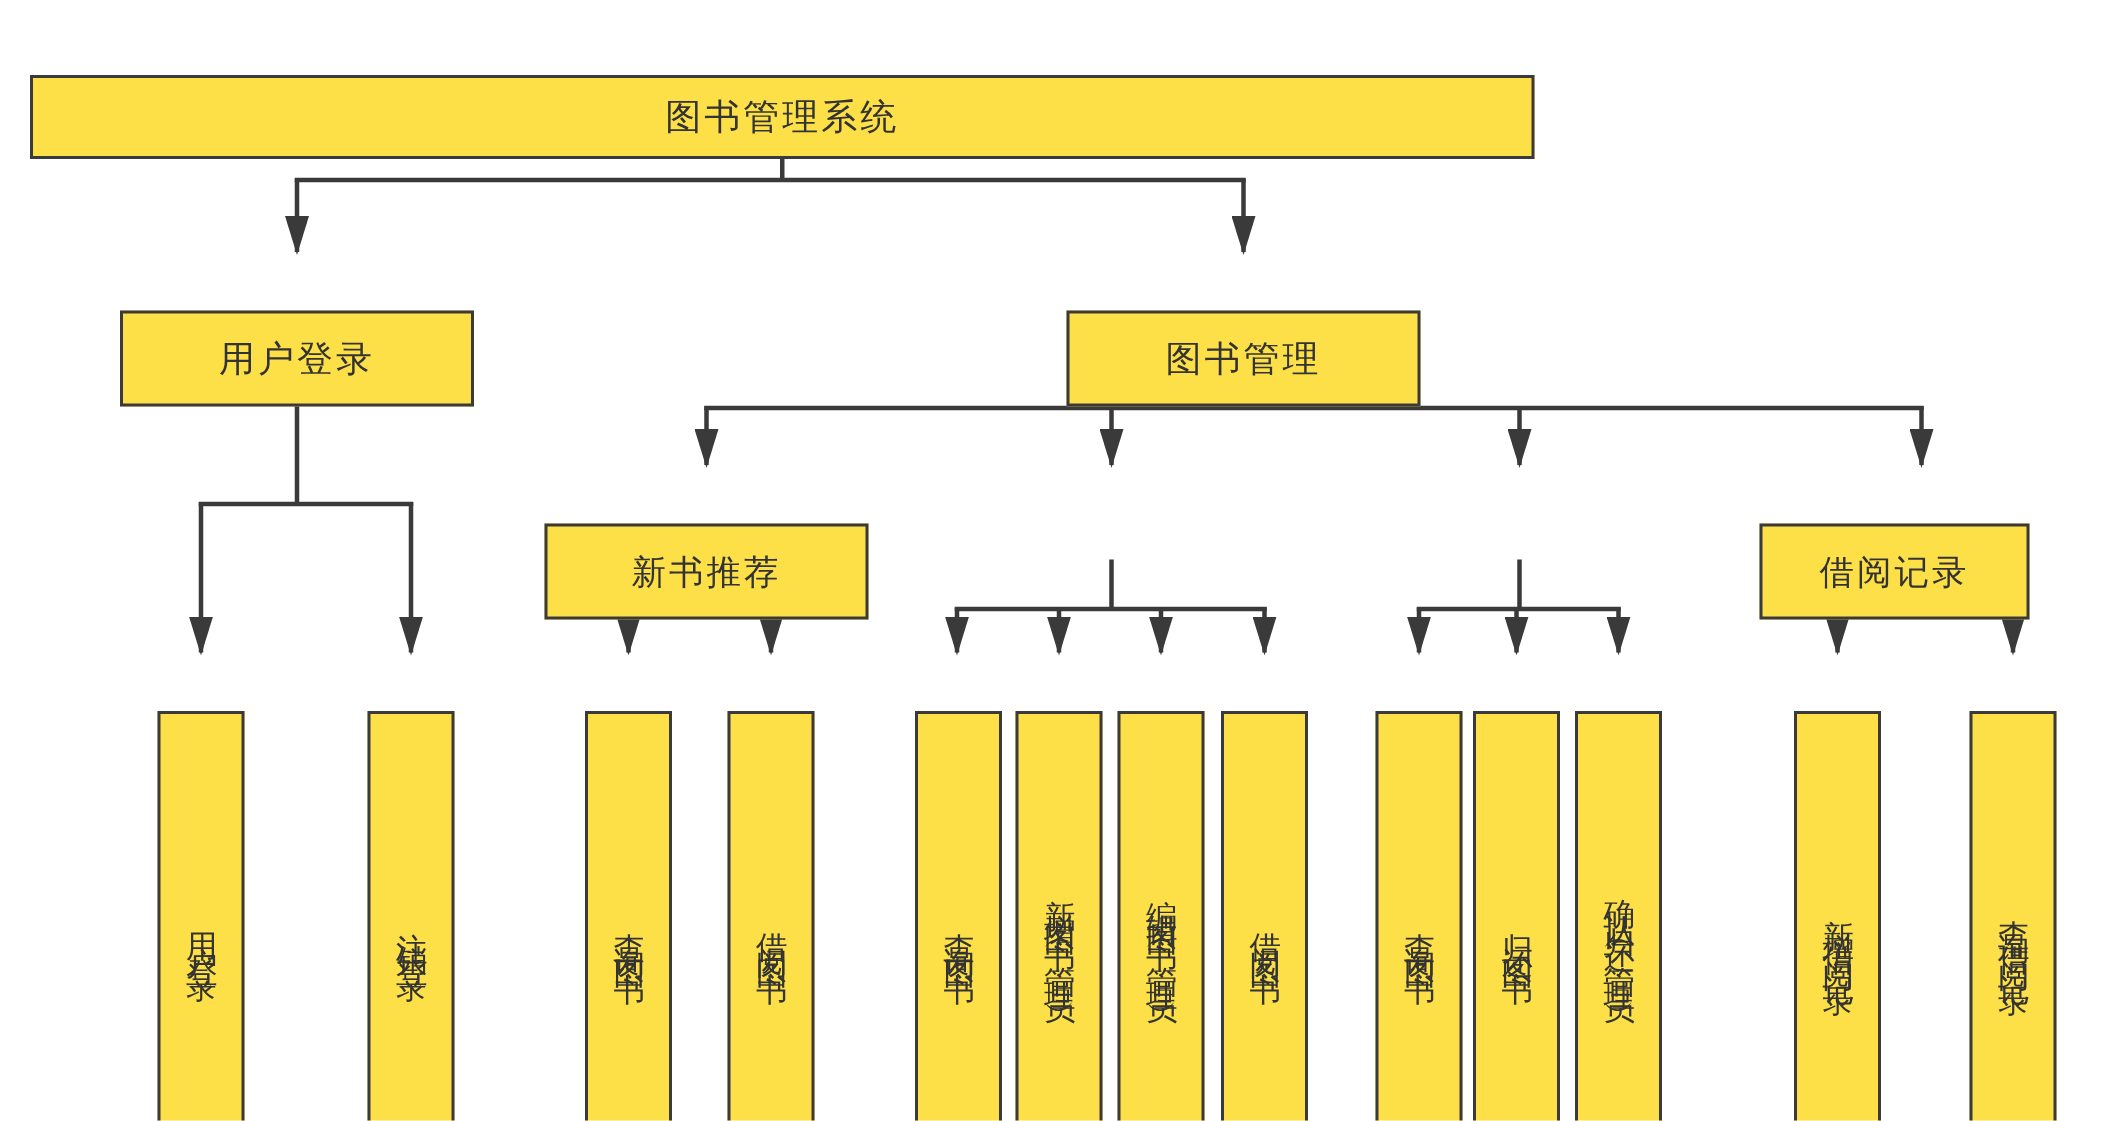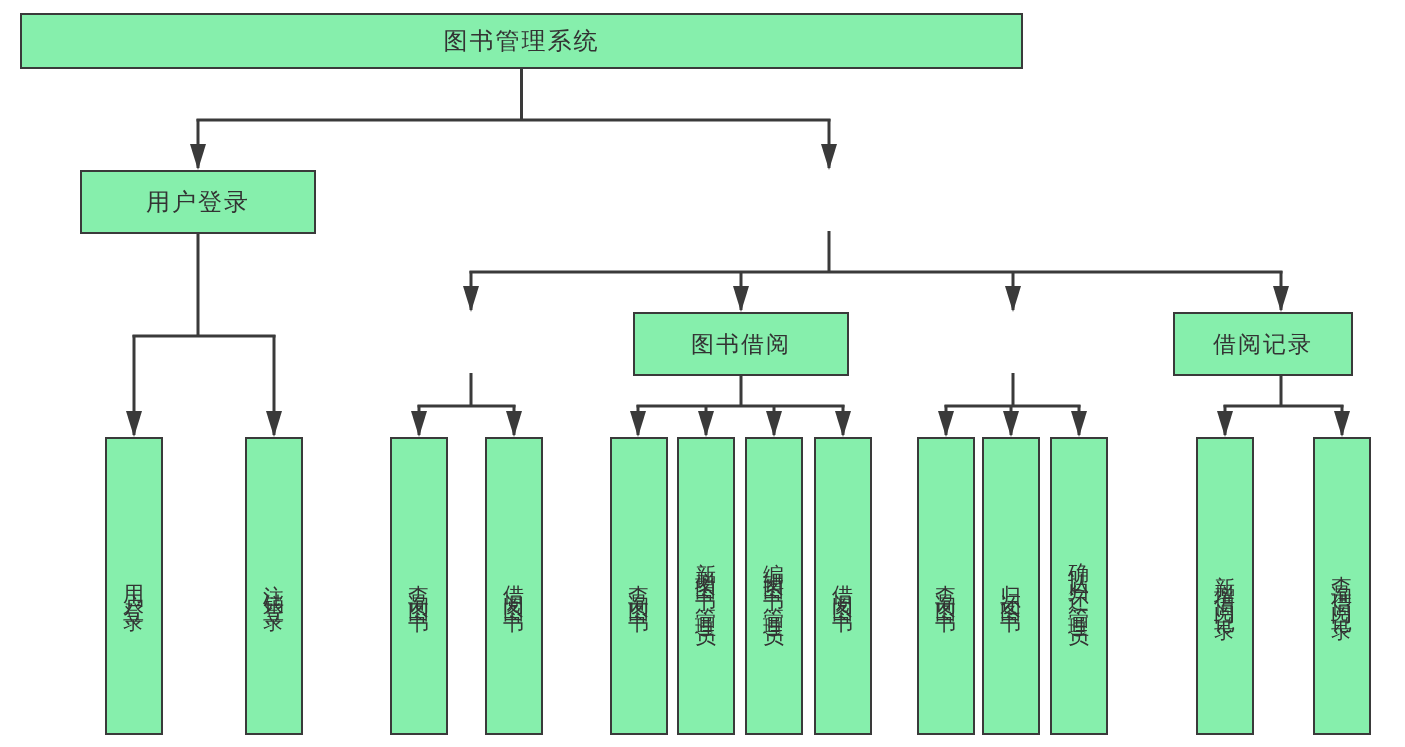--- a/index.html
+++ b/index.html
@@ -31,27 +31,28 @@
     stroke-width: 3;
     fill: none;
   }
   svg.connectors marker path {
     fill: #3a3a3a;
     stroke: none;
   }
   .hnode, .vnode {
     position: absolute;
     box-sizing: border-box;
-    background: #86efac;
+    background: #fde047;
     border: 2.5px solid #3a3a3a;
     display: flex;
     align-items: center;
     justify-content: center;
     color: #333333;
     z-index: 2;
+    margin-top: 37px;
   }
   .hnode {
     font-size: 23px;
     letter-spacing: 2px;
     white-space: nowrap;
   }
   .hnode.lv1, .hnode.lv2 {
     font-size: 24px;
   }
   .vnode {
@@ -120,22 +121,23 @@
     <line x1="1079" y1="405" x2="1079" y2="435" marker-end="url(#arr)"></line>
 
     <path d="M1281,373 L1281,407.5 M1223.5,406 L1343.5,406"></path>
     <line x1="1225" y1="405" x2="1225" y2="435" marker-end="url(#arr)"></line>
     <line x1="1342" y1="405" x2="1342" y2="435" marker-end="url(#arr)"></line>
   </svg>
 
   <div class="hnode lv1" style="left:20px; top:13px; width:1003px; height:56px;">图书管理系统</div>
 
   <div class="hnode lv2" style="left:80px; top:170px; width:236px; height:64px;">用户登录</div>
+  <div class="hnode lv2" style="left:711px; top:170px; width:236px; height:64px;">图书管理</div>
 
-  <div class="hnode lv3" style="left:633px; top:312px; width:216px; height:64px;">图书借阅</div>
+  <div class="hnode lv3" style="left:363px; top:312px; width:216px; height:64px;">新书推荐</div>
   <div class="hnode lv3" style="left:1173px; top:312px; width:180px; height:64px;">借阅记录</div>
 
   <div class="vnode" style="left:105px;">
     <span>用户登录</span>
   </div>
   <div class="vnode" style="left:245px;">
     <span>注销登录</span>
   </div>
 
   <div class="vnode" style="left:390px;">

